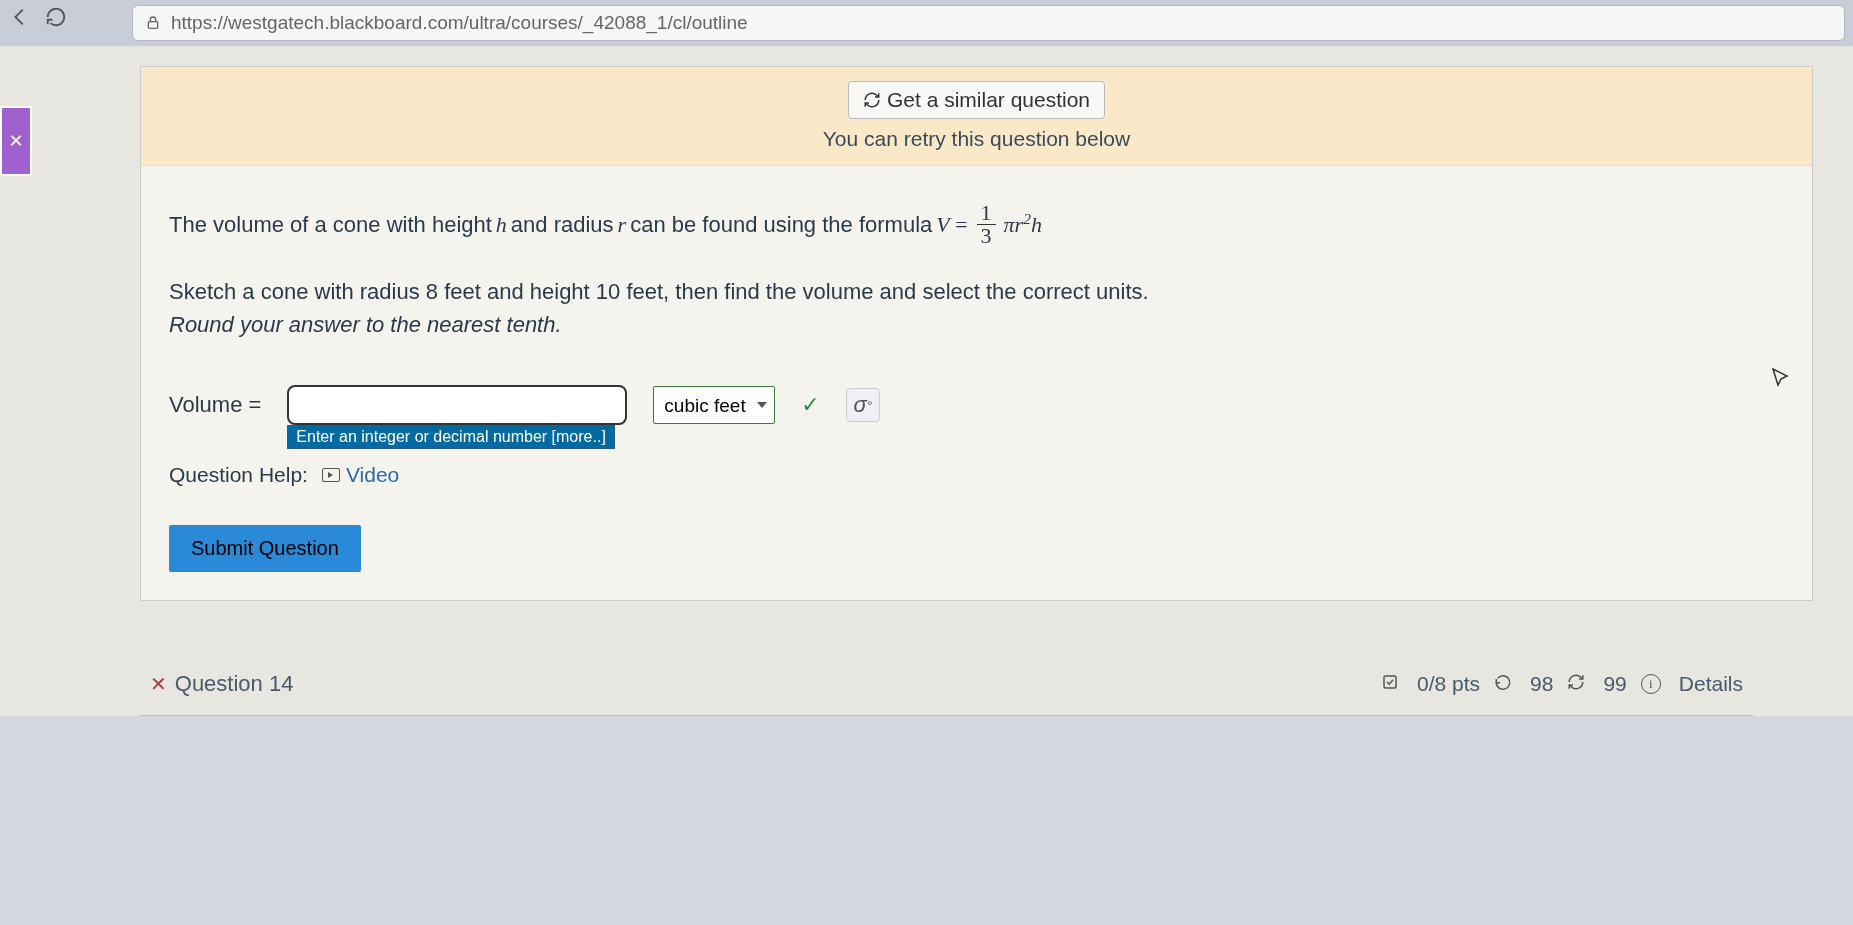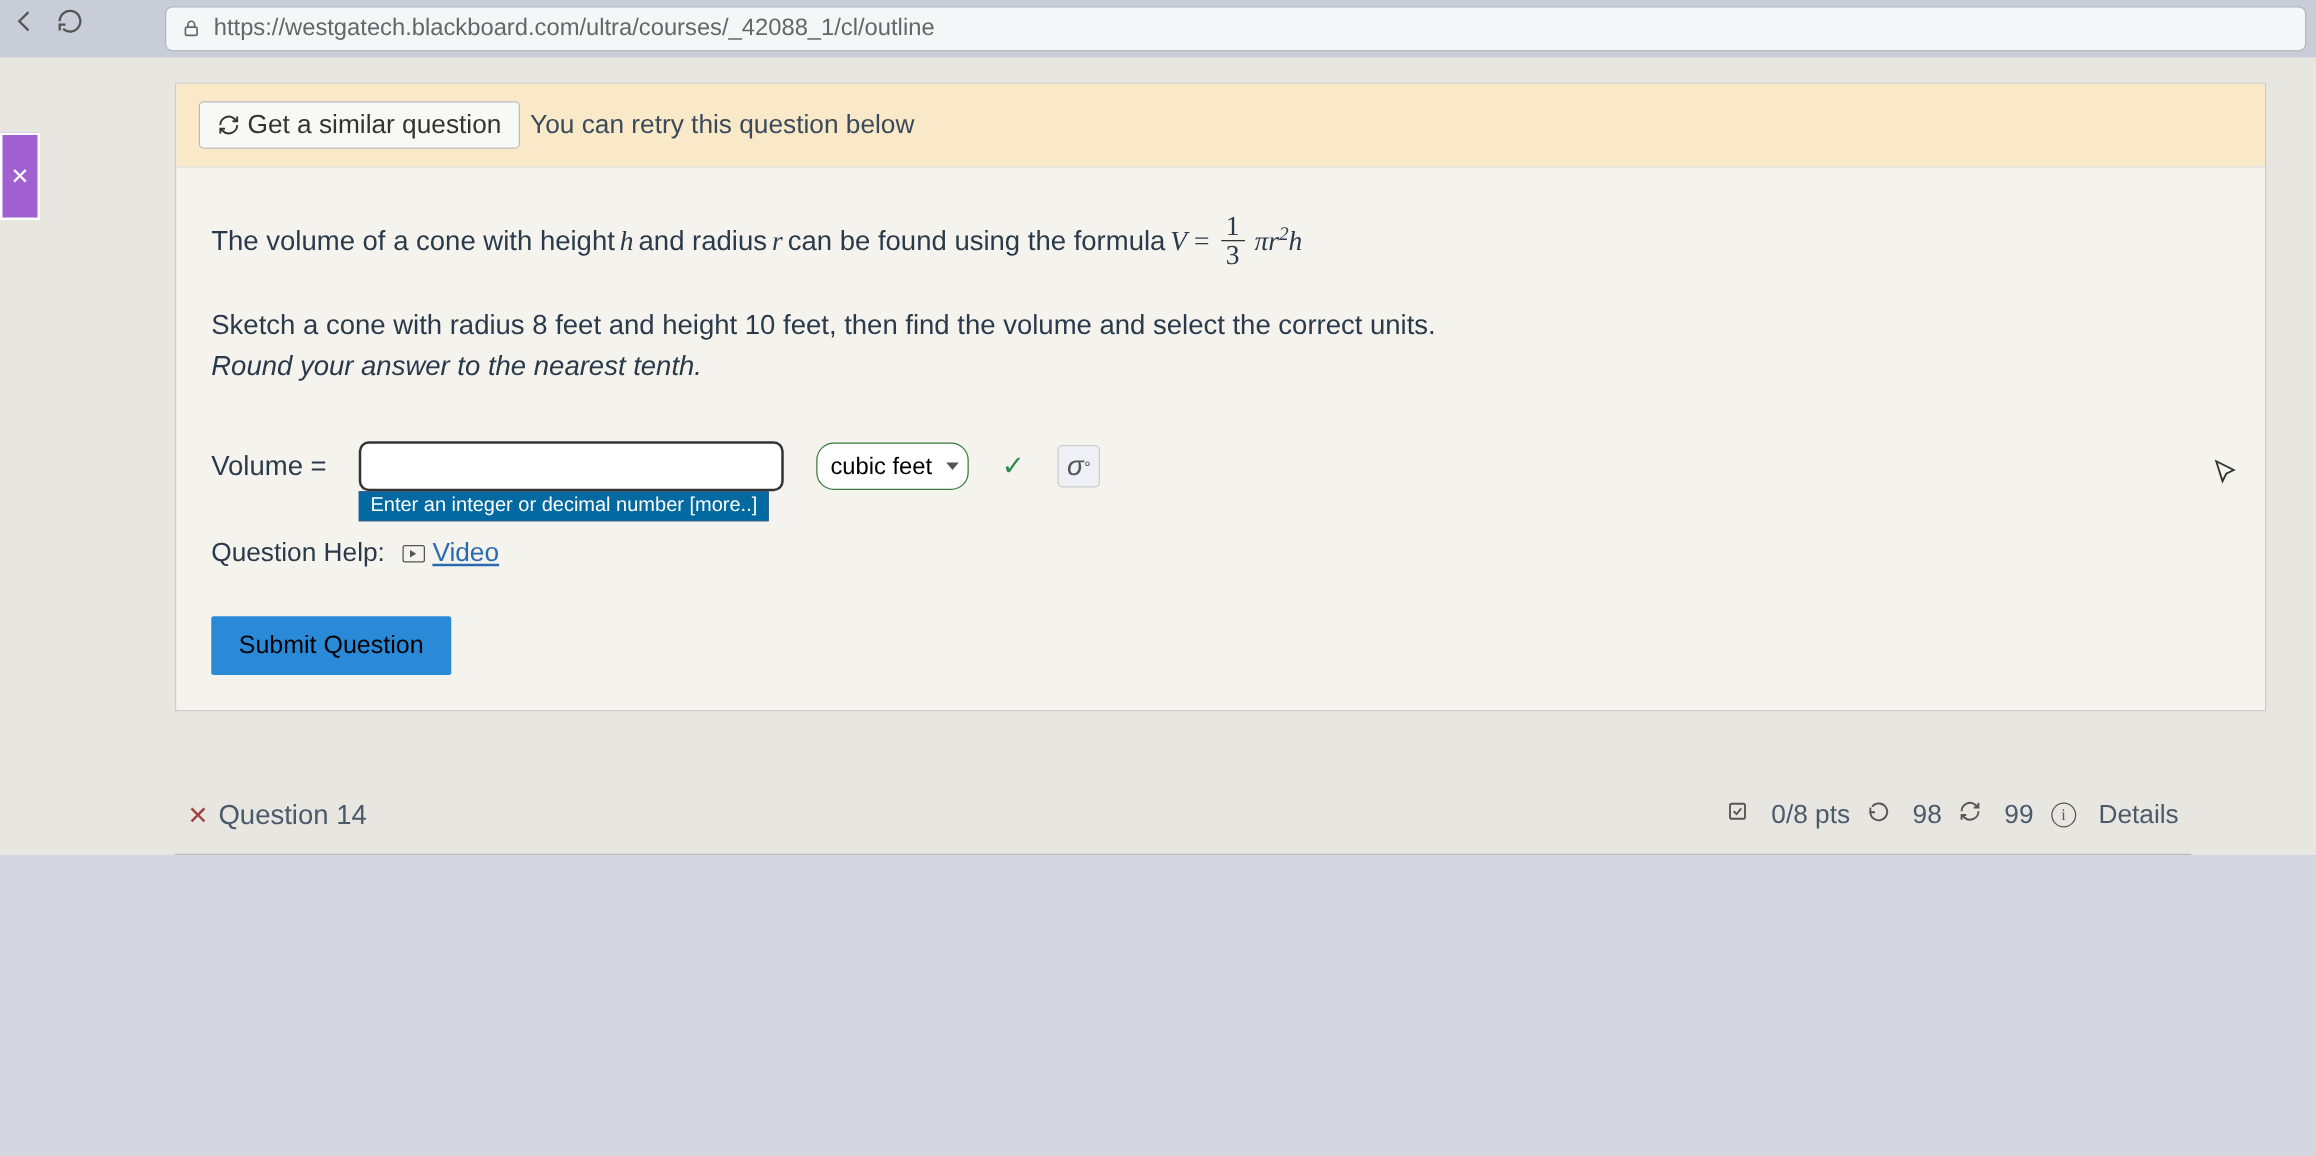--- a/index.html
+++ b/index.html
@@ -76,20 +76,21 @@
     }
     .retry-banner {
       background: #f9e9c9;
       padding: 14px 18px;
       display: flex;
       align-items: center;
       gap: 8px;
       font-size: 21px;
       color: #3a4a5a;
       border-bottom: 1px solid #ddd;
+      flex-direction: column;
     }
     .similar-btn {
       display: inline-flex;
       align-items: center;
       gap: 6px;
       background: #f8f8f6;
       border: 1px solid #bbb;
       border-radius: 4px;
       padding: 6px 14px;
       font-size: 21px;
@@ -139,21 +140,21 @@
       background: #0369a1;
       color: #fff;
       font-size: 16px;
       padding: 2px 8px;
       white-space: nowrap;
       border: 1px solid #2a5a8a;
     }
     .units-select {
       height: 38px;
       border: 1.5px solid #3a7a3a;
-      border-radius: 14px;
+      border-radius: 2px;
       padding: 0 28px 0 10px;
       font-size: 19px;
       background: #fff;
       appearance: none;
       position: relative;
     }
     .select-wrap { position: relative; display: inline-block; }
     .select-wrap::after {
       content: '';
       position: absolute;
@@ -182,21 +183,20 @@
       color: #2a3a4a;
       display: flex;
       align-items: center;
       gap: 14px;
     }
     .video-link {
       display: inline-flex;
       align-items: center;
       gap: 6px;
       color: #2a6ab0;
-      text-decoration: underline;
       cursor: pointer;
     }
     .video-icon {
       width: 18px; height: 14px;
       border: 1.5px solid #555;
       border-radius: 2px;
       display: inline-flex;
       align-items: center;
       justify-content: center;
     }

